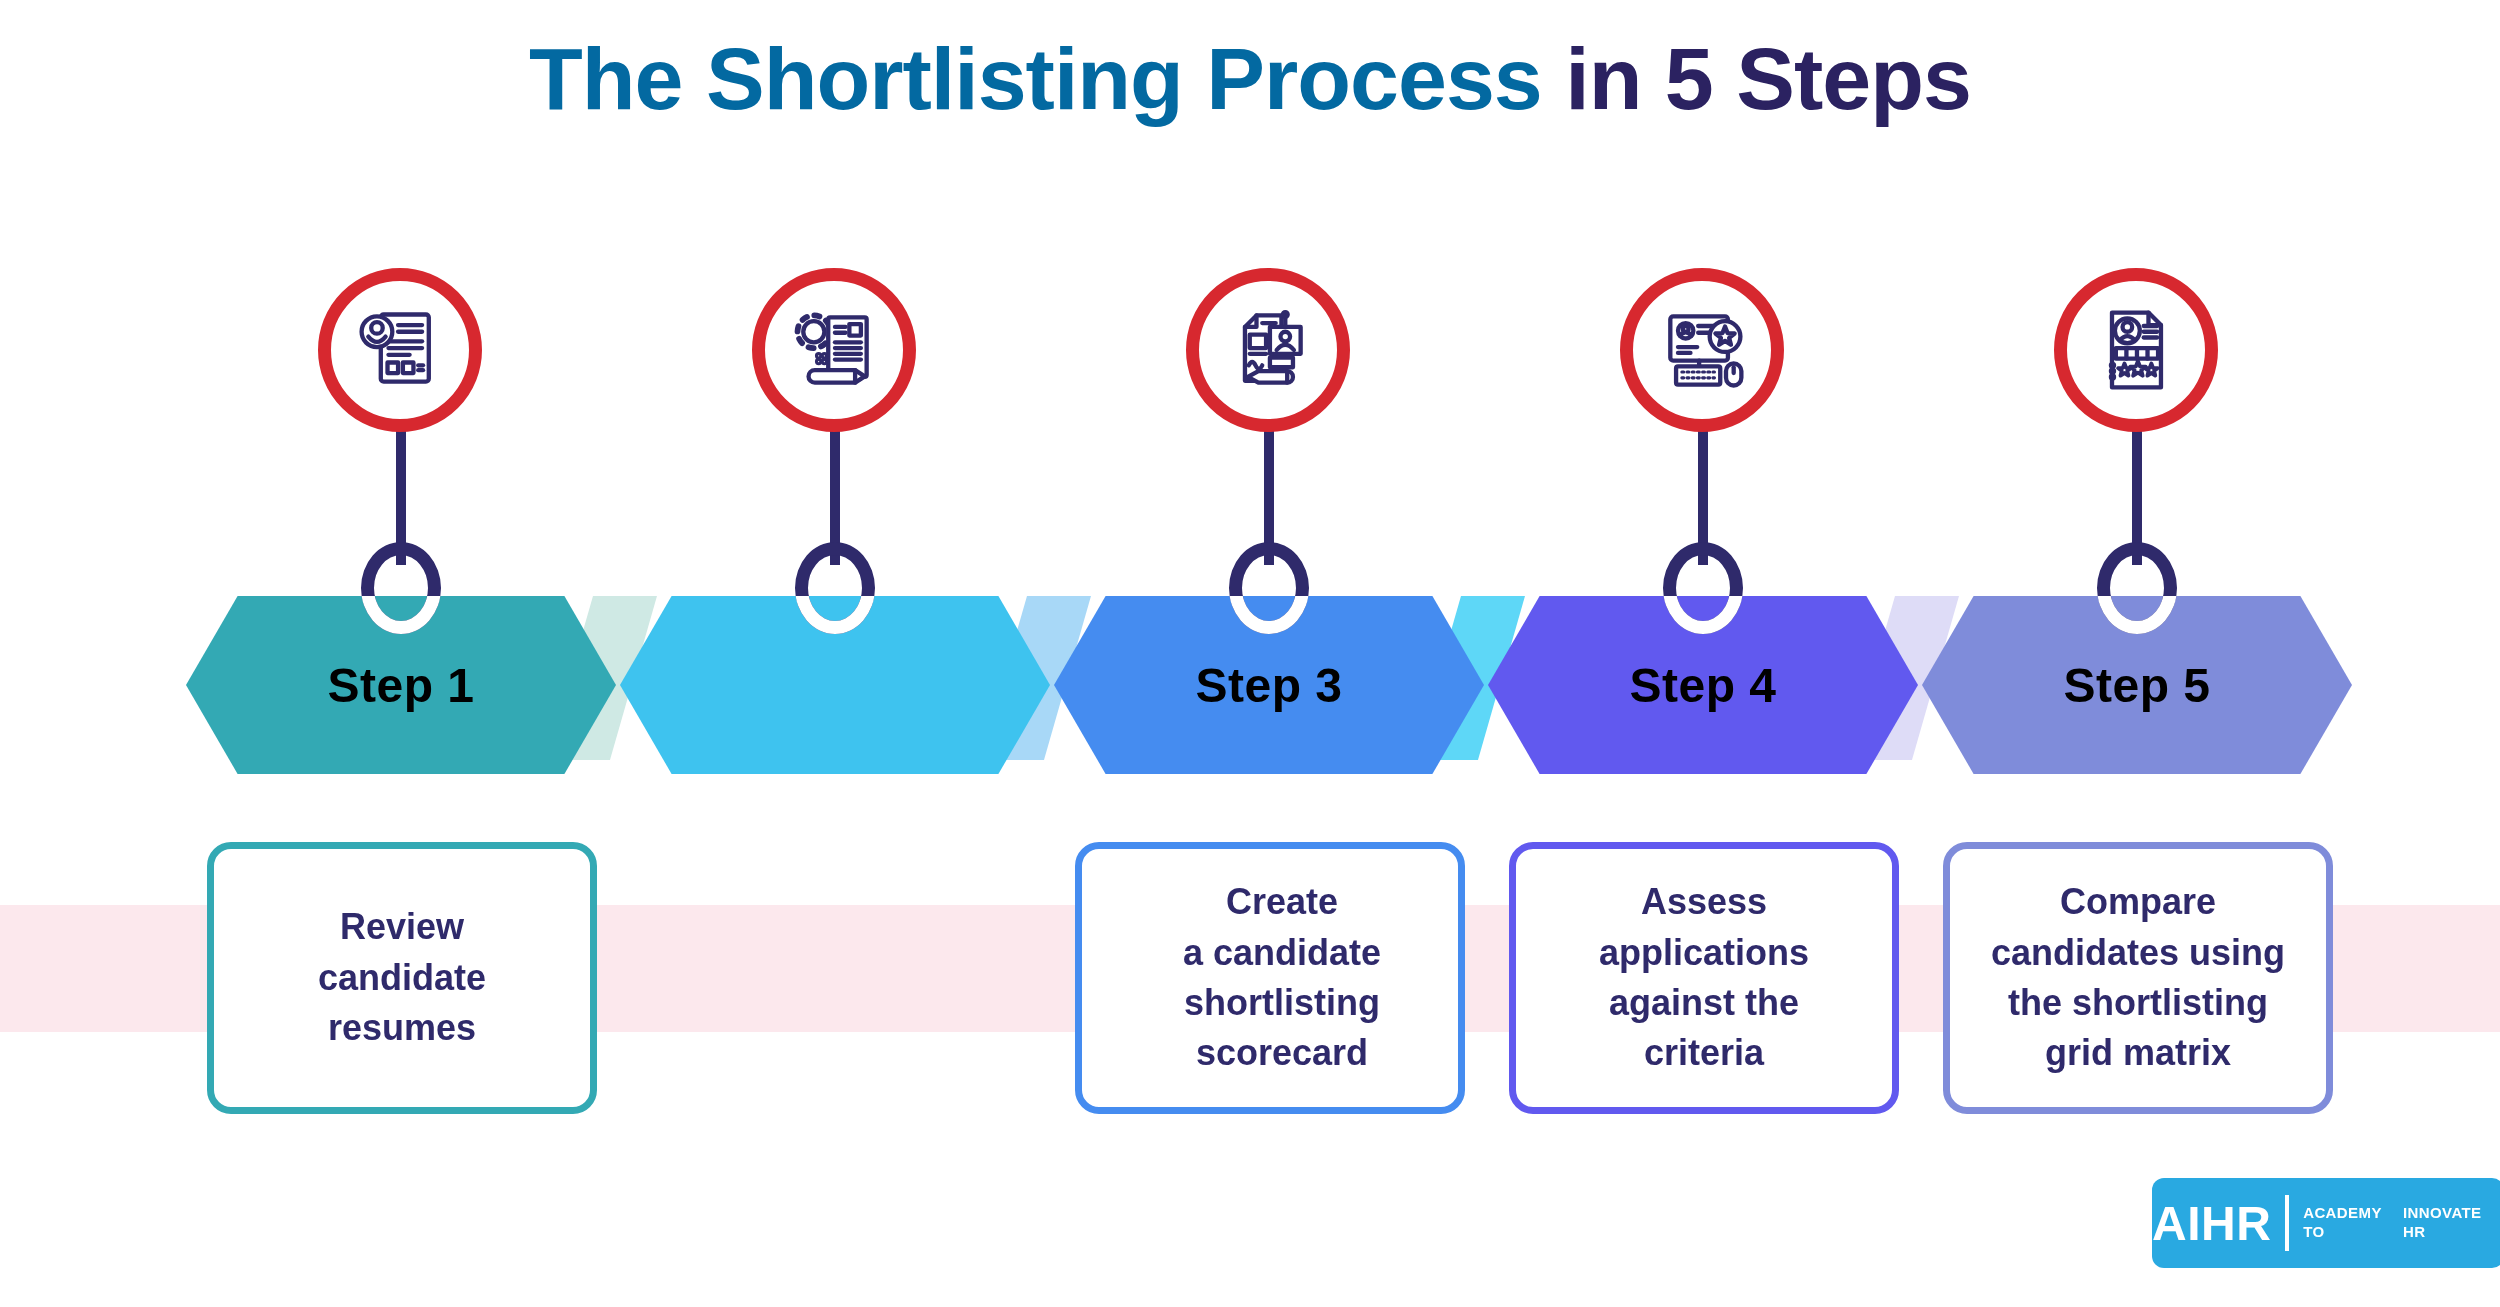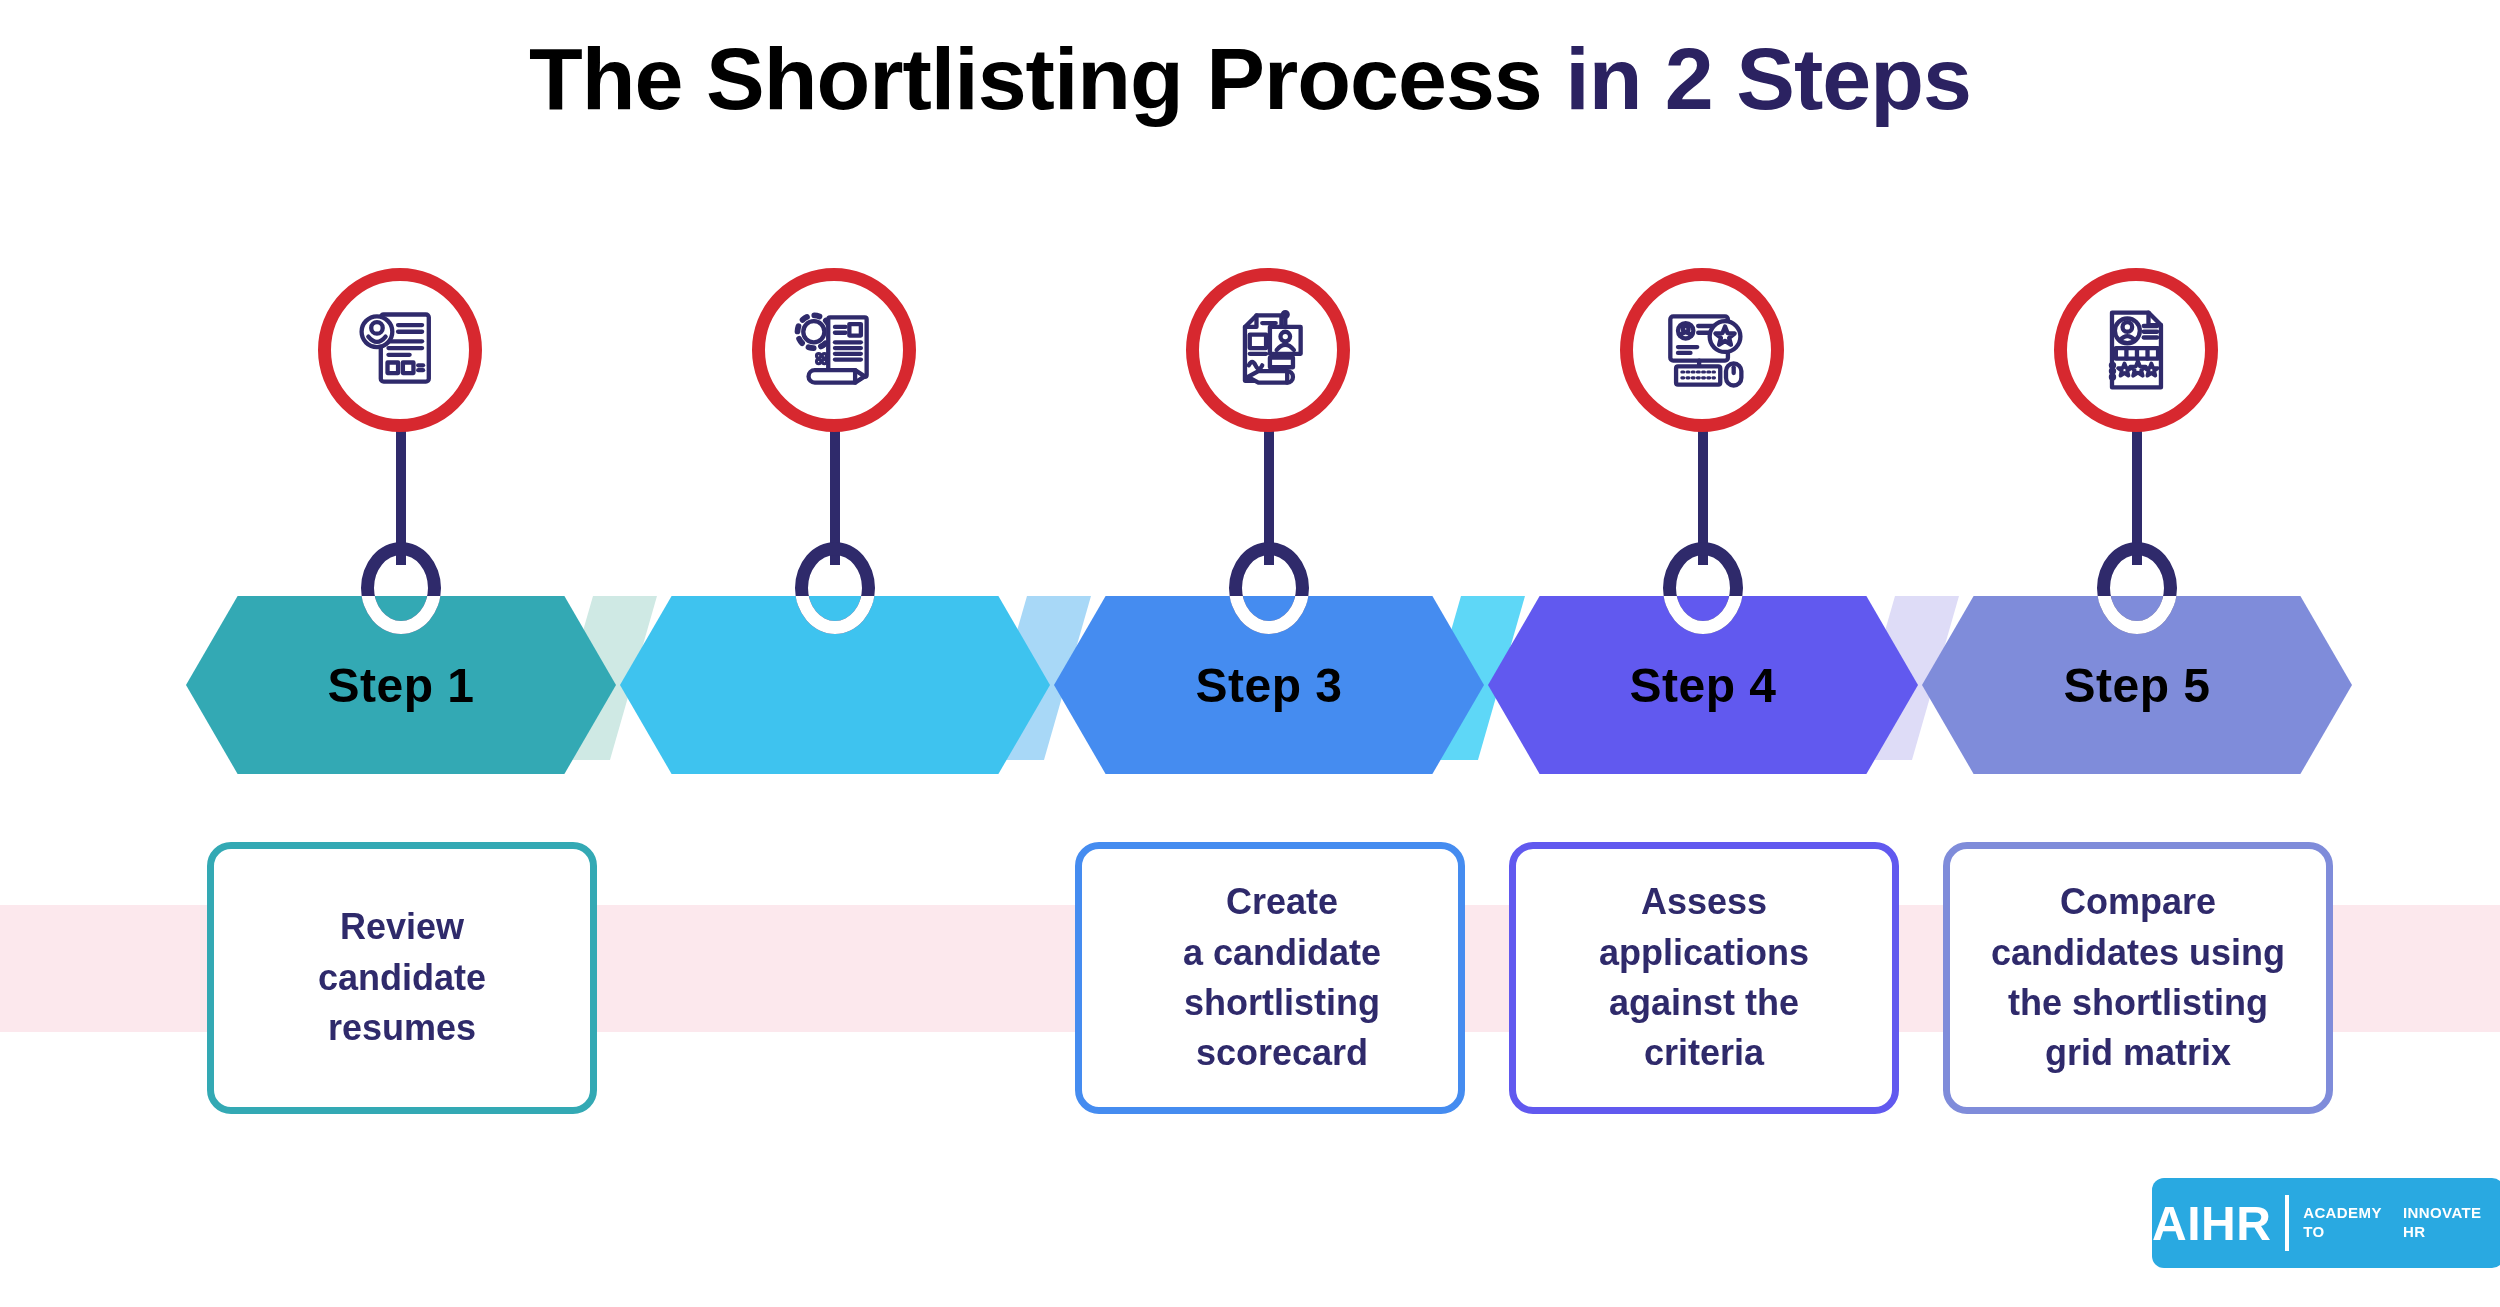--- a/index.html
+++ b/index.html
@@ -54,22 +54,22 @@
   svg .fw { fill:#ffffff; }
 </style>
 </head>
 <body>
 
 <div class="canvas">
 
   <div class="stripe" style="background-color: rgb(252, 232, 237);"></div>
 
   <div class="title">
-    <span style="color: #000000;">The Shortlisting Process</span>
-    <span style="color: rgb(43, 34, 97);">in 2 Steps</span>
+    <span style="color: #0369a1;">The Shortlisting Process</span>
+    <span style="color: rgb(43, 34, 97);">in 5 Steps</span>
   </div>
 
   <div class="col" style="left:185px">
     <div class="connector" style="background-color: rgb(47, 42, 107);"></div>
     <div class="icon-circle" style="border-color: rgb(215, 40, 47); color: rgb(47, 42, 107);">
       <svg viewBox="0 0 100 100">
         <g class="ln">
           <rect x="30" y="13" width="50" height="70" rx="3"></rect>
           <line x1="48" y1="24" x2="73" y2="24"></line>
           <line x1="48" y1="31" x2="73" y2="31"></line>

